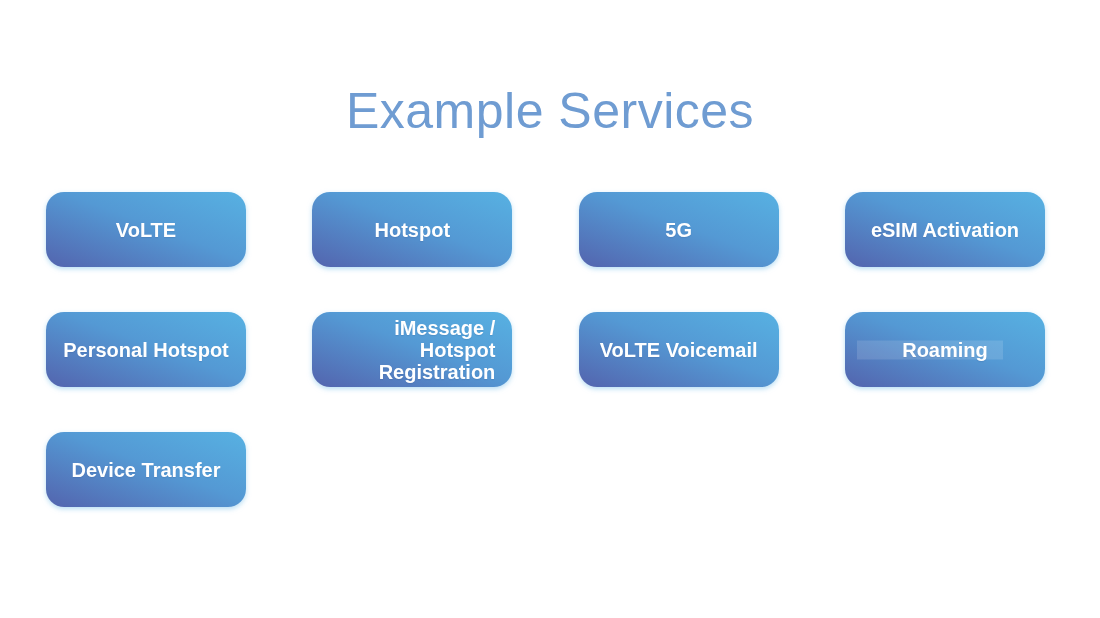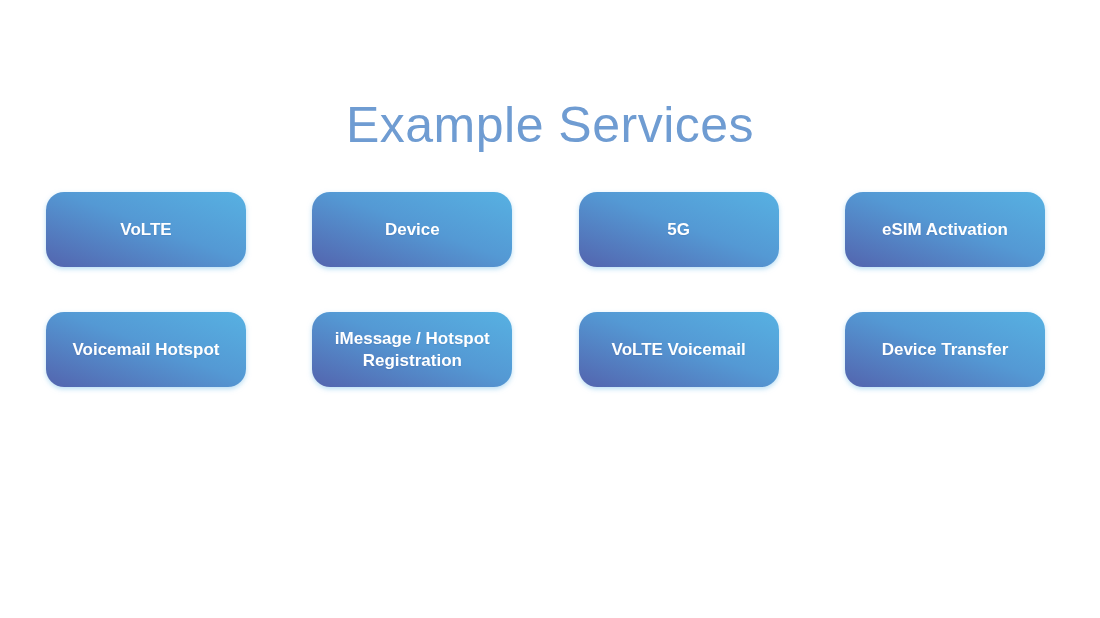--- a/index.html
+++ b/index.html
@@ -13,21 +13,21 @@
     width: 1100px;
     height: 618px;
     background: var(--slide-bg, #ffffff);
     overflow: hidden;
   }
   .page-title {
     position: absolute;
     top: 83px;
     left: 0;
     right: 0;
-    margin: 14px;
+    margin: 0;
     text-align: center;
     font-size: 50px;
     line-height: 56px;
     font-weight: 400;
     letter-spacing: 0.5px;
     color: var(--title-color, #6f9cd2);
   }
   .services-grid {
     position: absolute;
     left: 46px;
@@ -50,24 +50,24 @@
     );
     box-shadow: 0 2px 5px rgba(125, 195, 235, 0.55);
     display: flex;
     align-items: center;
     justify-content: center;
     padding: 6px 17px;
     box-sizing: border-box;
   }
   .service-tile .tile-label {
     color: var(--tile-text, #ffffff);
-    font-size: 17px;
+    font-size: 20px;
     line-height: 22px;
     font-weight: 700;
-    text-align: center;
+    text-align: right;
     text-shadow: 0 1px 1px rgba(40, 70, 120, 0.15);
   }
   .highlight-band {
     position: absolute;
     left: 6%;
     top: 50%;
     transform: translateY(-50%);
     width: 73%;
     height: 19px;
     background: rgba(255, 255, 255, 0.13);
@@ -81,45 +81,49 @@
 
   <h1 class="page-title">Example Services</h1>
 
   <div class="services-grid">
 
     <div class="service-tile">
       <span class="tile-label">VoLTE</span>
     </div>
 
     <div class="service-tile">
-      <span class="tile-label">Device</span>
+      <span class="tile-label">Hotspot</span>
     </div>
 
     <div class="service-tile">
       <span class="tile-label">5G</span>
     </div>
 
     <div class="service-tile">
       <span class="tile-label">eSIM Activation</span>
     </div>
 
 
     <div class="service-tile">
-      <span class="tile-label">Voicemail Hotspot</span>
+      <span class="tile-label">Personal Hotspot</span>
     </div>
 
 
     <div class="service-tile">
       <span class="tile-label">iMessage / Hotspot Registration</span>
     </div>
 
 
     <div class="service-tile">
       <span class="tile-label">VoLTE Voicemail</span>
     </div>
 
+    <div class="service-tile">
+      <span class="highlight-band"></span>
+      <span class="tile-label">Roaming</span>
+    </div>
 
     <div class="service-tile">
       <span class="tile-label">Device Transfer</span>
     </div>
 
   </div>
 </div>
 
 </body></html>

